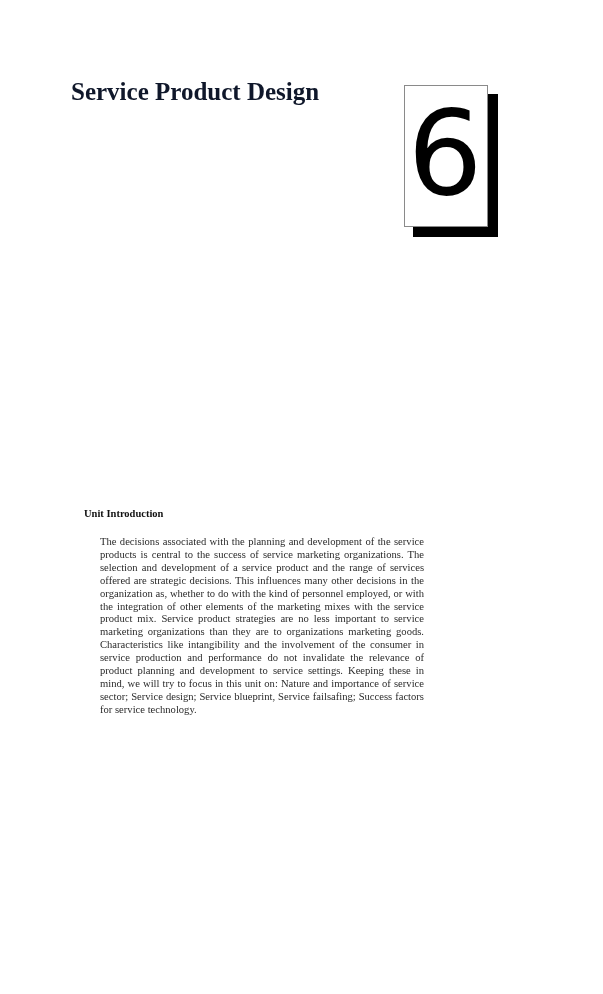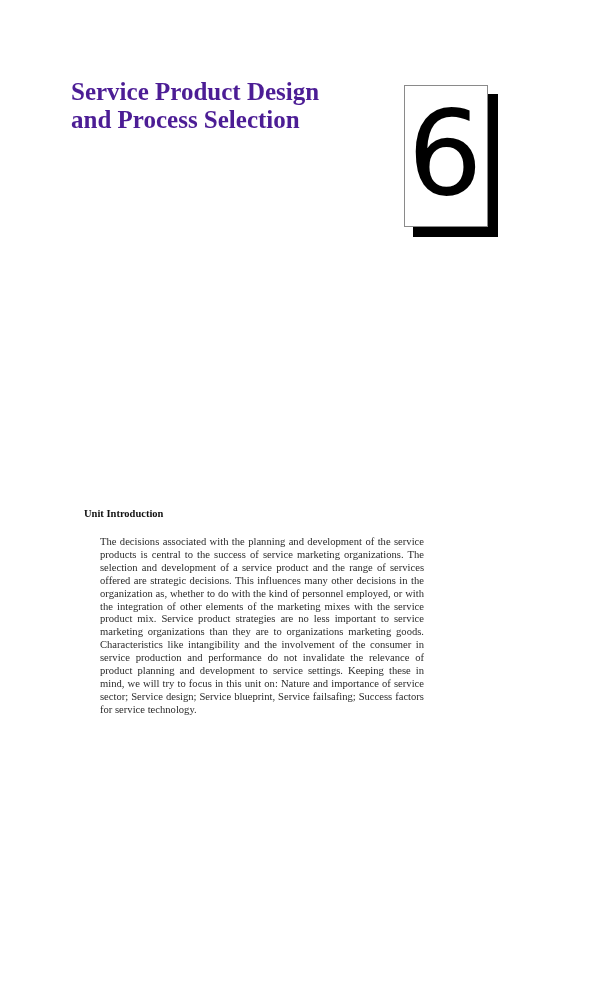--- a/index.html
+++ b/index.html
@@ -17,22 +17,23 @@
     }
     .chapter-title {
       position: absolute;
       left: 71px;
       top: 78px;
       margin: 0;
       font-family: "Liberation Serif", "DejaVu Serif", serif;
       font-weight: bold;
       font-size: 25px;
       line-height: 28px;
-      color: #4c1d95;
+      color: #0f172a;
       letter-spacing: 0px;
+      text-align: right;
     }
     .chapter-title span { display: block; white-space: nowrap; }
 
     .chapter-badge {
       position: absolute;
       left: 404px;
       top: 85px;
       width: 84px;
       height: 142px;
     }
@@ -92,21 +93,20 @@
       line-height: 12.9px;
       text-align: justify;
       color: #2a2a2a;
     }
   </style>
 </head>
 <body>
 
 <h1 class="chapter-title">
   <span>Service Product Design</span>
-  <span>and Process Selection</span>
 </h1>
 
 <div class="chapter-badge">
   <div class="badge-shadow"></div>
   <div class="badge-box"></div>
   <div class="badge-number">6</div>
 </div>
 
 <section class="section">
   <h2 class="section-heading">Unit Introduction</h2>

